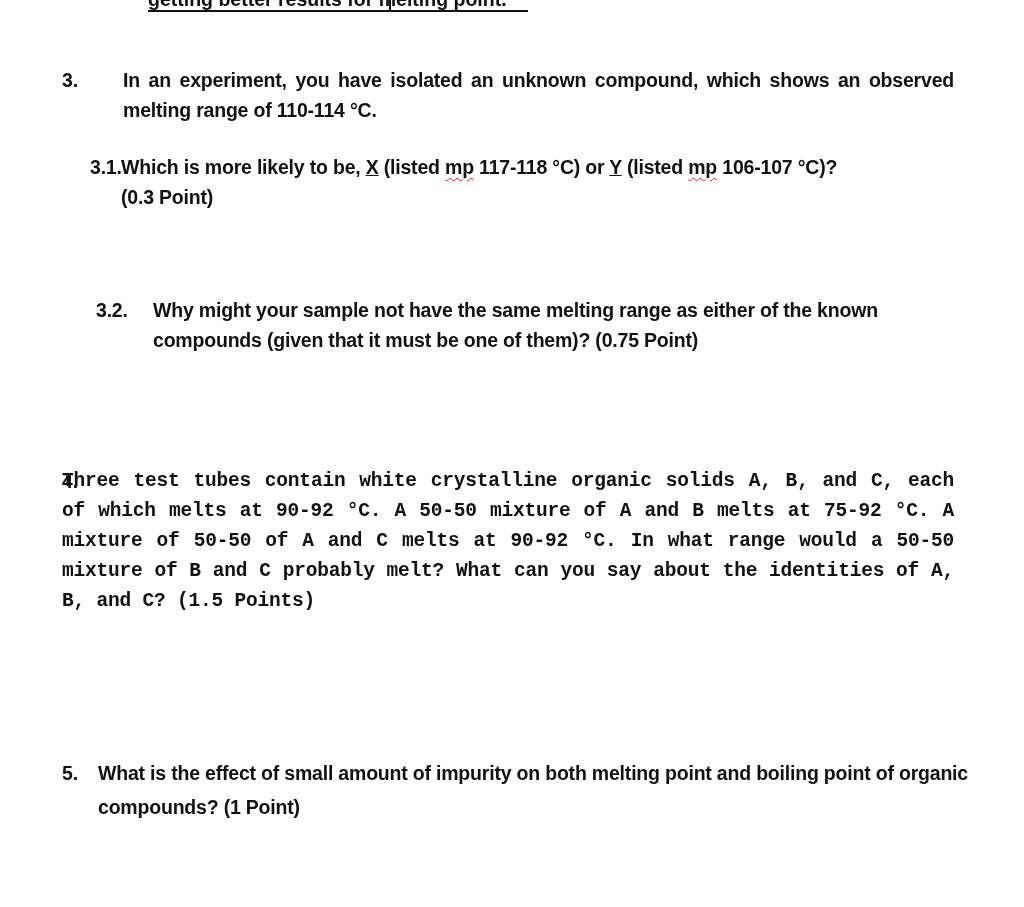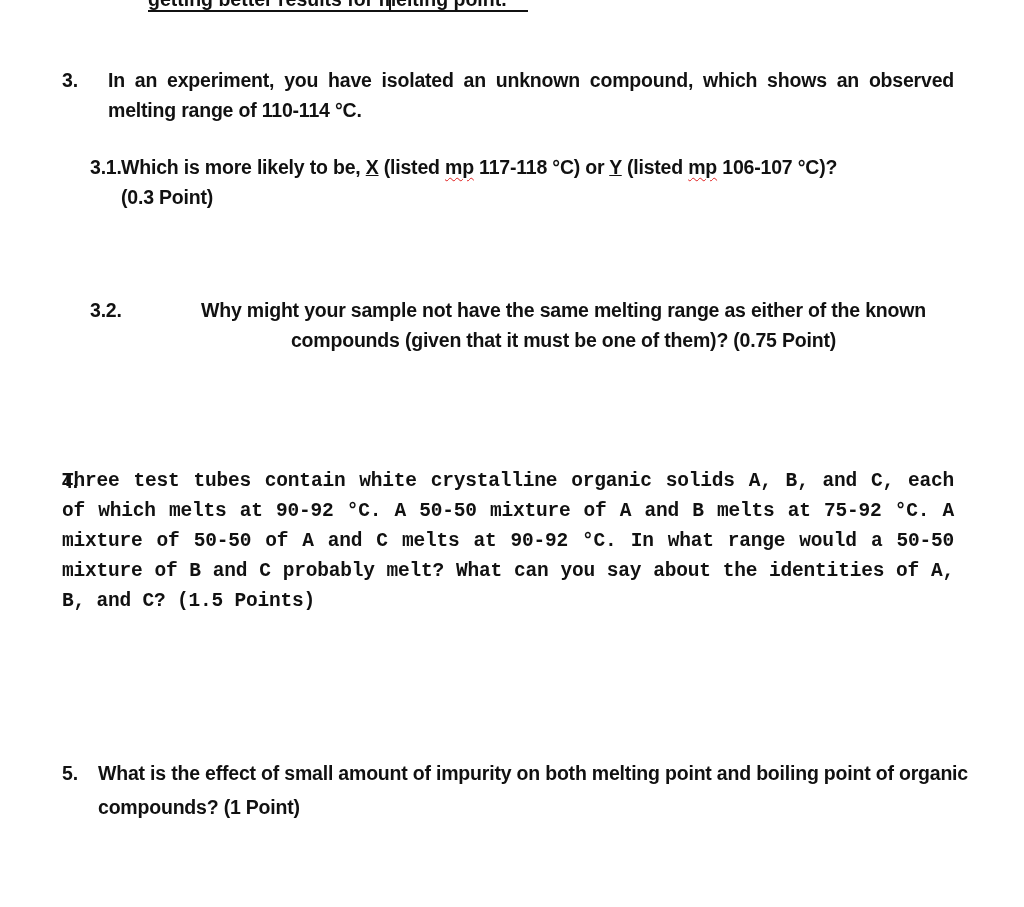--- a/index.html
+++ b/index.html
@@ -23,31 +23,31 @@
   </style>
 </head>
 <body>
 
 <div class="cutoff">getting better results for melting point.</div>
 <div class="cutoff-line"></div>
 <div class="cutoff-cursor"></div>
 
 <div class="block" style="left:62px; top:65px; width:892px;">
   <span class="num">3.</span>
-  <span class="txt just" style="margin-left:46px;">In an experiment, you have isolated an unknown compound, which shows an observed melting range of 110-114 °C.</span>
+  <span class="txt just" style="margin-left:61px;">In an experiment, you have isolated an unknown compound, which shows an observed melting range of 110-114 °C.</span>
 </div>
 
 <div class="block" style="left:90px; top:152px; width:866px;">
   <span class="num">3.1.</span>
   <span class="txt" style="margin-left:31px;"><span>Which is more likely to be, </span><span class="ul">X</span><span> (listed </span><span class="squig">mp</span><span> 117-118 °C) or </span><span class="ul">Y</span><span> (listed </span><span class="squig">mp</span><span> 106-107 °C)?</span><br><span>(0.3 Point)</span></span>
 </div>
 
-<div class="block" style="left:90px; top:295px; width:866px;text-align:center;">
+<div class="block" style="left:96px; top:295px; width:866px;">
   <span class="num">3.2.</span>
-  <span class="txt" style="margin-left:81px;">Why might your sample not have the same melting range as either of the known compounds (given that it must be one of them)? (0.75 Point)</span>
+  <span class="txt" style="margin-left:57px;">Why might your sample not have the same melting range as either of the known compounds (given that it must be one of them)? (0.75 Point)</span>
 </div>
 
 <div class="block" style="left:62px; top:466px; width:892px;">
   <span class="num">4.</span>
   <span class="txt just" style="font-family:Liberation Mono, monospace;">Three test tubes contain white crystalline organic solids A, B, and C, each of which melts at 90-92 °C. A 50-50 mixture of A and B melts at 75-92 °C. A mixture of 50-50 of A and C melts at 90-92 °C. In what range would a 50-50 mixture of B and C probably melt? What can you say about the identities of A, B, and C? (1.5 Points)</span>
 </div>
 
 <div class="block" style="left:62px; top:756px; width:920px; line-height:34px;">
   <span class="num">5.</span>
   <span class="txt" style="margin-left:36px;">What is the effect of small amount of impurity on both melting point and boiling point of organic compounds? (1 Point)</span>

